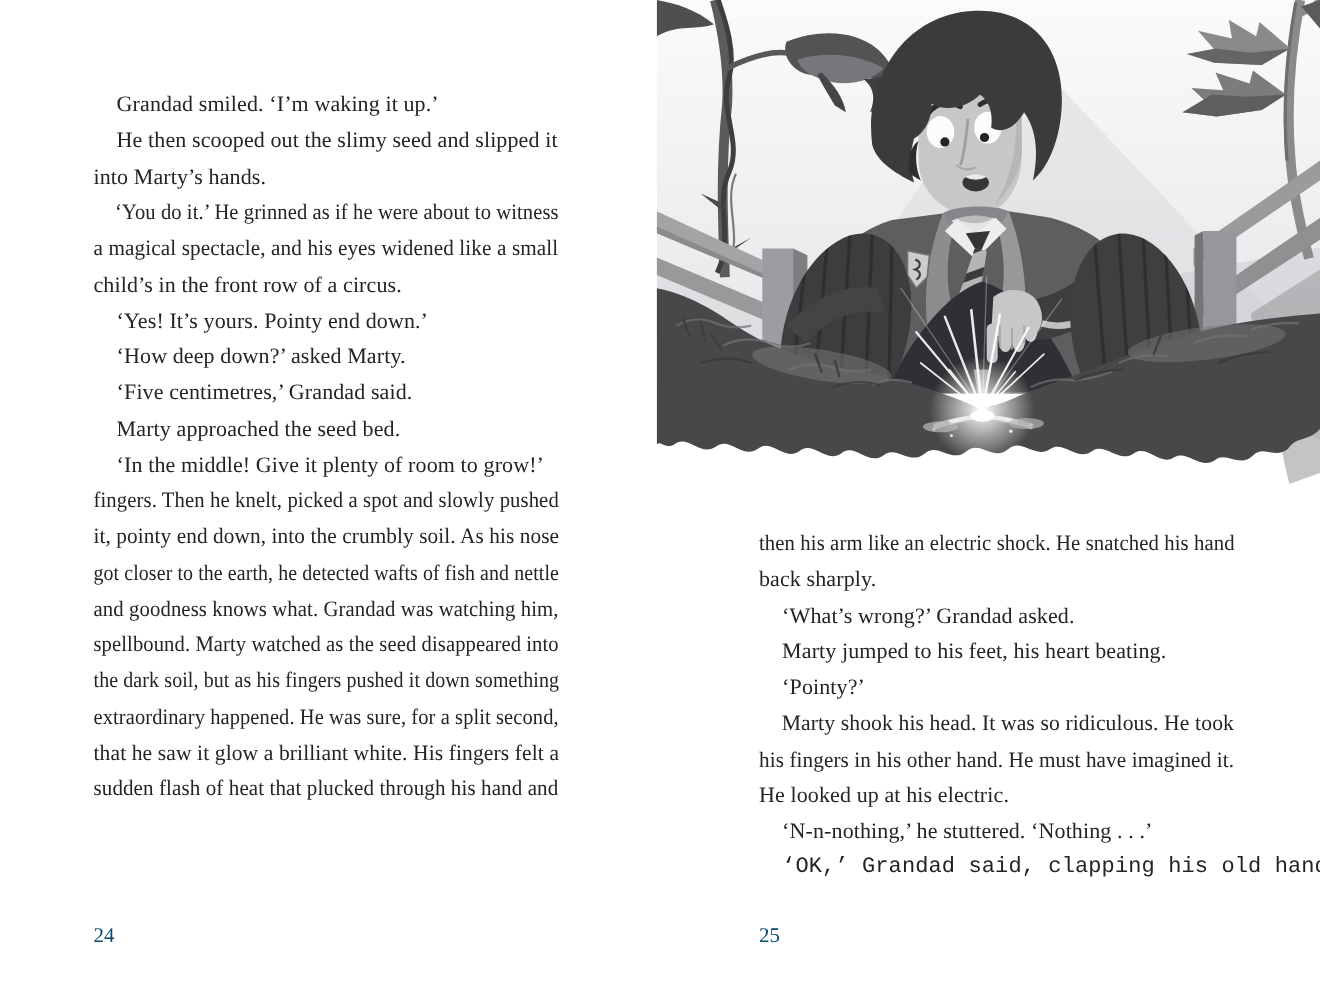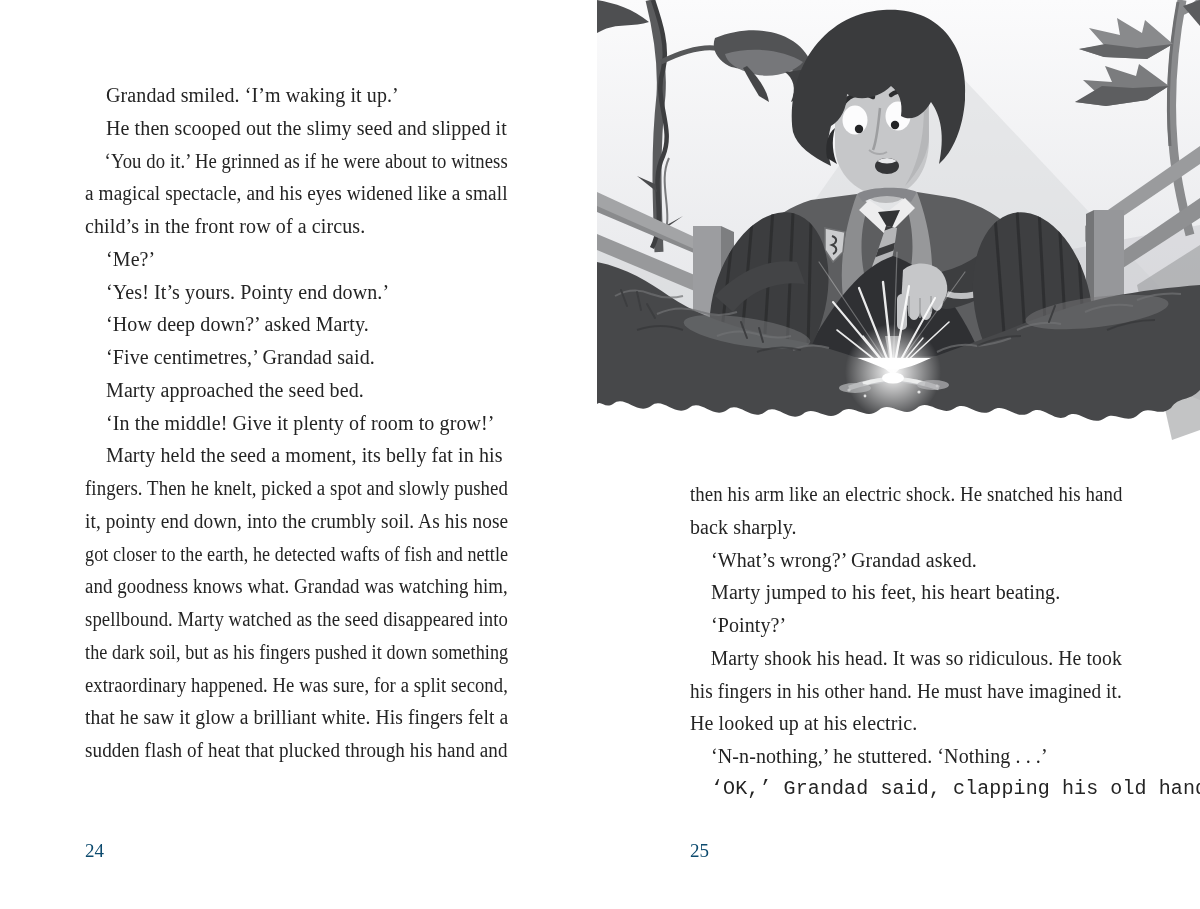--- a/index.html
+++ b/index.html
@@ -19,30 +19,29 @@
 </style>
 </head>
 <body>
 
 <div class="spread">
 
   <div class="text-block left">
 
   <div class="line indent">Grandad smiled. ‘I’m waking it up.’</div>
       <div class="line indent just" style="transform: scaleX(1);">He then scooped out the slimy seed and slipped it</div>
+      <div class="line">into Marty’s hands.</div>
       <div class="line indent just" style="transform: scaleX(0.933775);">‘You do it.’ He grinned as if he were about to witness</div>
       <div class="line just" style="transform: scaleX(0.963554);">a magical spectacle, and his eyes widened like a small</div>
       <div class="line">child’s in the front row of a circus.</div>
-      <div class="line indent">‘Me?’</div>
       <div class="line indent">‘Yes! It’s yours. Pointy end down.’</div>
       <div class="line indent">‘How deep down?’ asked Marty.</div>
       <div class="line indent">‘Five centimetres,’ Grandad said.</div>
       <div class="line indent">Marty approached the seed bed.</div>
       <div class="line indent">‘In the middle! Give it plenty of room to grow!’</div>
-      <div class="line indent just" style="transform: scaleX(1);">Marty held the seed a moment, its belly fat in his</div>
       <div class="line just" style="transform: scaleX(0.94);">fingers. Then he knelt, picked a spot and slowly pushed</div>
       <div class="line just" style="transform: scaleX(0.965753);">it, pointy end down, into the crumbly soil. As his nose</div>
       <div class="line just" style="transform: scaleX(0.903846);">got closer to the earth, he detected wafts of fish and nettle</div>
       <div class="line just" style="transform: scaleX(0.942094);">and goodness knows what. Grandad was watching him,</div>
       <div class="line just" style="transform: scaleX(0.935841);">spellbound. Marty watched as the seed disappeared into</div>
       <div class="line just" style="transform: scaleX(0.907725);">the dark soil, but as his fingers pushed it down something</div>
       <div class="line just" style="transform: scaleX(0.92967);">extraordinary happened. He was sure, for a split second,</div>
       <div class="line just" style="transform: scaleX(0.979167);">that he saw it glow a brilliant white. His fingers felt a</div>
       <div class="line just" style="transform: scaleX(0.954853);">sudden flash of heat that plucked through his hand and</div>
     </div>

